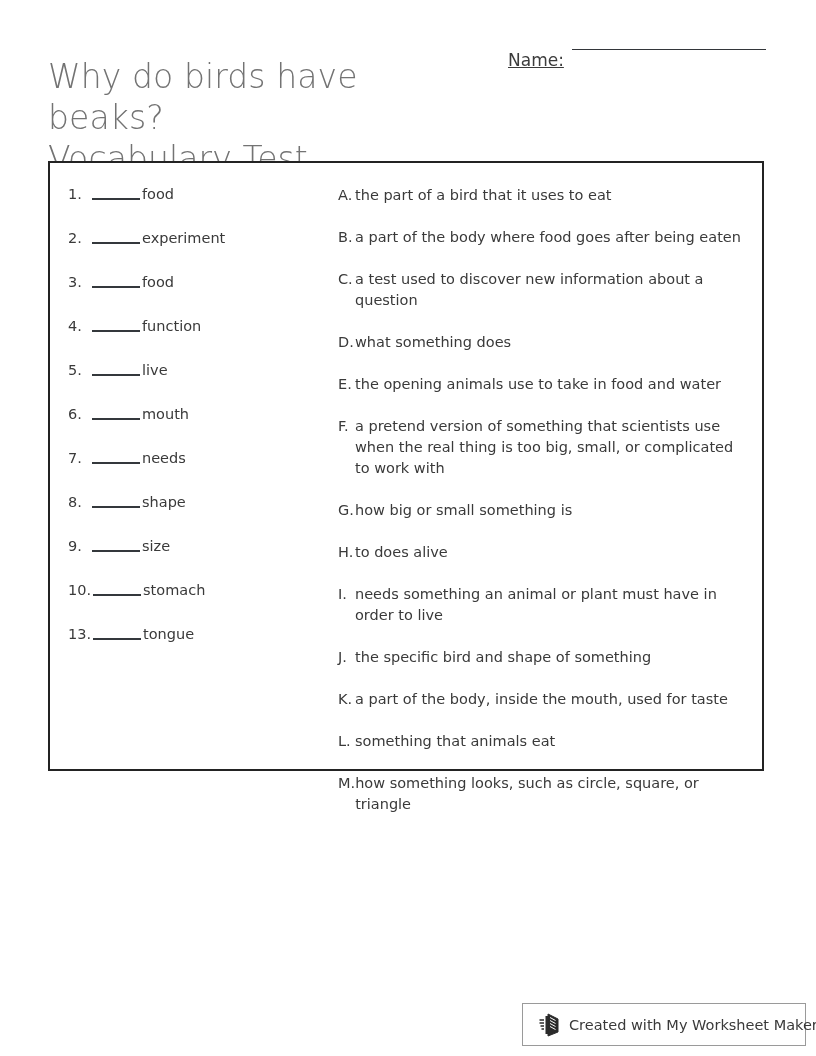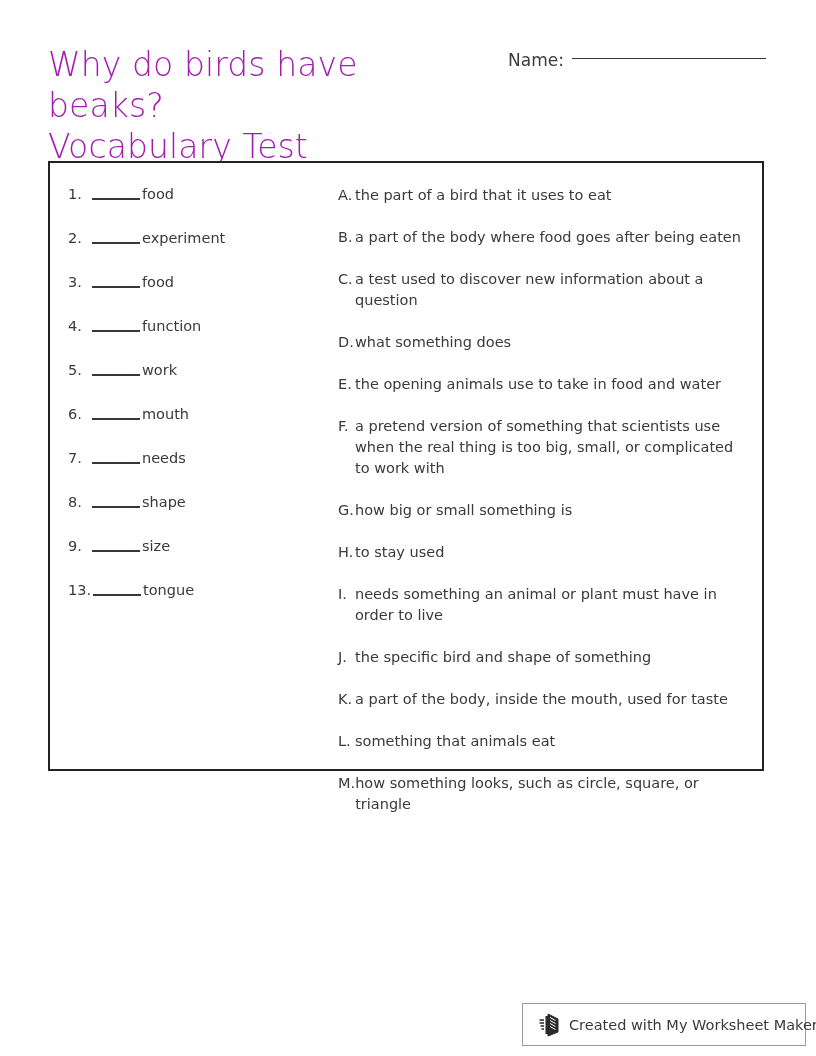--- a/index.html
+++ b/index.html
@@ -20,35 +20,36 @@
   .header {
     position: absolute;
     left: 48px;
     top: 44px;
     width: 720px;
     height: 86px;
   }
   .title {
     position: absolute;
     left: 0;
-    top: 0;
+    top: 12px;
     width: 430px;
     font-size: 33px;
     font-weight: 300;
     line-height: 41px;
     letter-spacing: 0.1px;
-    color: #a21caf;
+    color: #737373;
     white-space: pre-line;
   }
   .name-block {
     position: absolute;
     left: 460px;
     top: 6px;
     display: flex;
-    align-items: center;
+    align-items: flex-start;
+    text-decoration: underline;
   }
   .name-label {
     font-size: 17px;
     font-weight: 400;
     color: #3c3c3c;
     white-space: nowrap;
   }
   .name-rule {
     display: inline-block;
     width: 194px;
@@ -188,41 +189,46 @@
         <span class="term-word">food</span>
       </div>
       <div class="term-row">
         <span class="term-num">4.</span>
         <span class="term-blank"></span>
         <span class="term-word">function</span>
       </div>
       <div class="term-row">
         <span class="term-num">5.</span>
         <span class="term-blank"></span>
-        <span class="term-word">work</span>
+        <span class="term-word">live</span>
       </div>
       <div class="term-row">
         <span class="term-num">6.</span>
         <span class="term-blank"></span>
         <span class="term-word">mouth</span>
       </div>
       <div class="term-row">
         <span class="term-num">7.</span>
         <span class="term-blank"></span>
         <span class="term-word">needs</span>
       </div>
       <div class="term-row">
         <span class="term-num">8.</span>
         <span class="term-blank"></span>
         <span class="term-word">shape</span>
       </div>
       <div class="term-row">
         <span class="term-num">9.</span>
         <span class="term-blank"></span>
         <span class="term-word">size</span>
+      </div>
+      <div class="term-row">
+        <span class="term-num">10.</span>
+        <span class="term-blank"></span>
+        <span class="term-word">stomach</span>
       </div>
       <div class="term-row">
         <span class="term-num">13.</span>
         <span class="term-blank"></span>
         <span class="term-word">tongue</span>
       </div>
     </div>
 
   <div class="col-defs">
       <div class="def-row">
@@ -248,21 +254,21 @@
       <div class="def-row">
         <span class="def-letter">F.</span>
         <span class="def-text">a pretend version of something that scientists use when the real thing is too big, small, or complicated to work with</span>
       </div>
       <div class="def-row">
         <span class="def-letter">G.</span>
         <span class="def-text">how big or small something is</span>
       </div>
       <div class="def-row">
         <span class="def-letter">H.</span>
-        <span class="def-text">to stay used</span>
+        <span class="def-text">to does alive</span>
       </div>
       <div class="def-row">
         <span class="def-letter">I.</span>
         <span class="def-text">needs something an animal or plant must have in order to live</span>
       </div>
       <div class="def-row">
         <span class="def-letter">J.</span>
         <span class="def-text">the specific bird and shape of something</span>
       </div>
       <div class="def-row">

